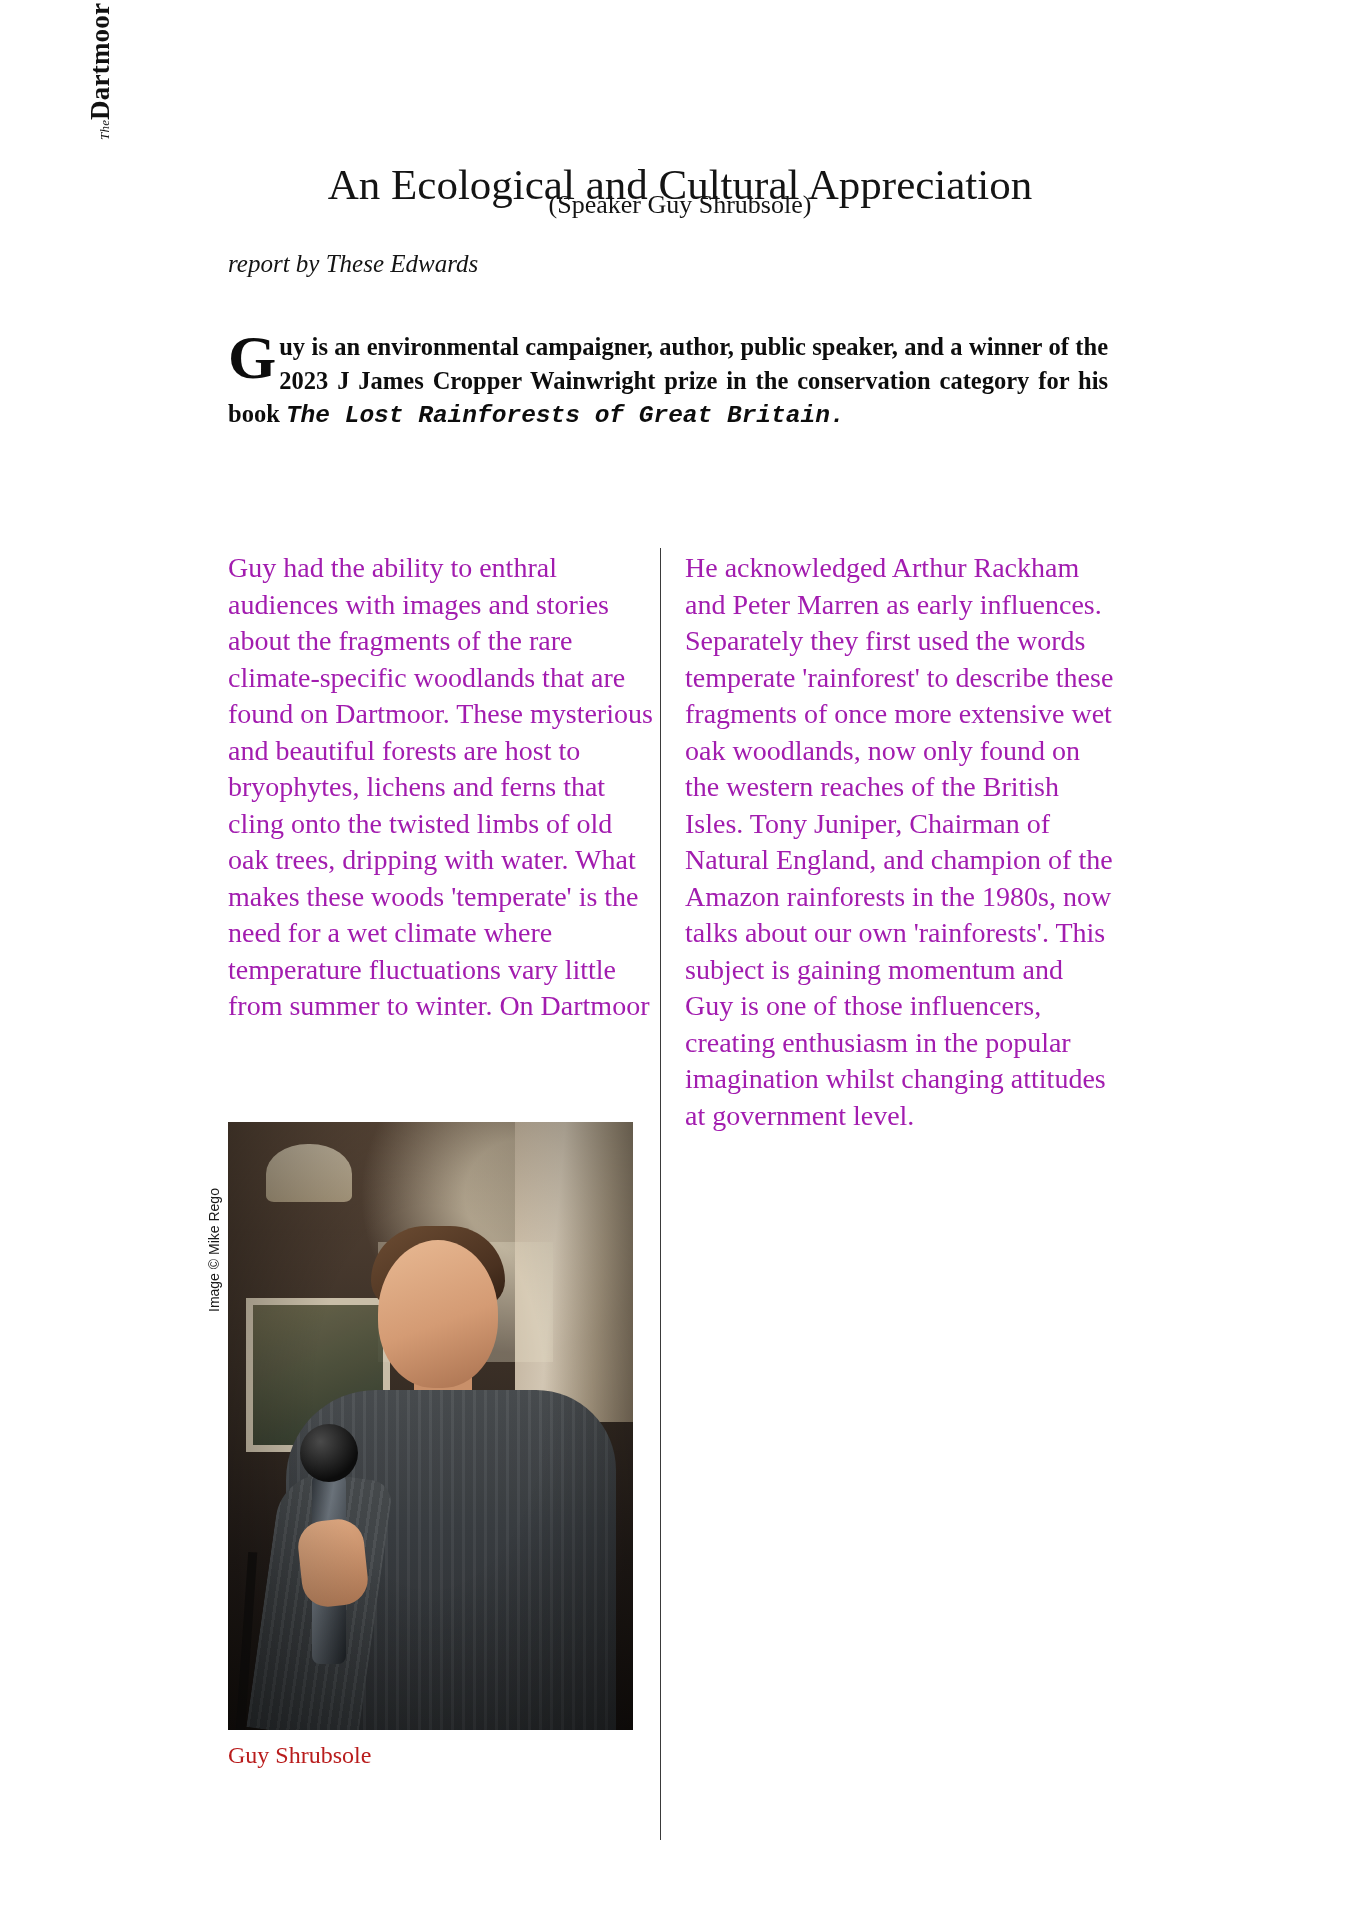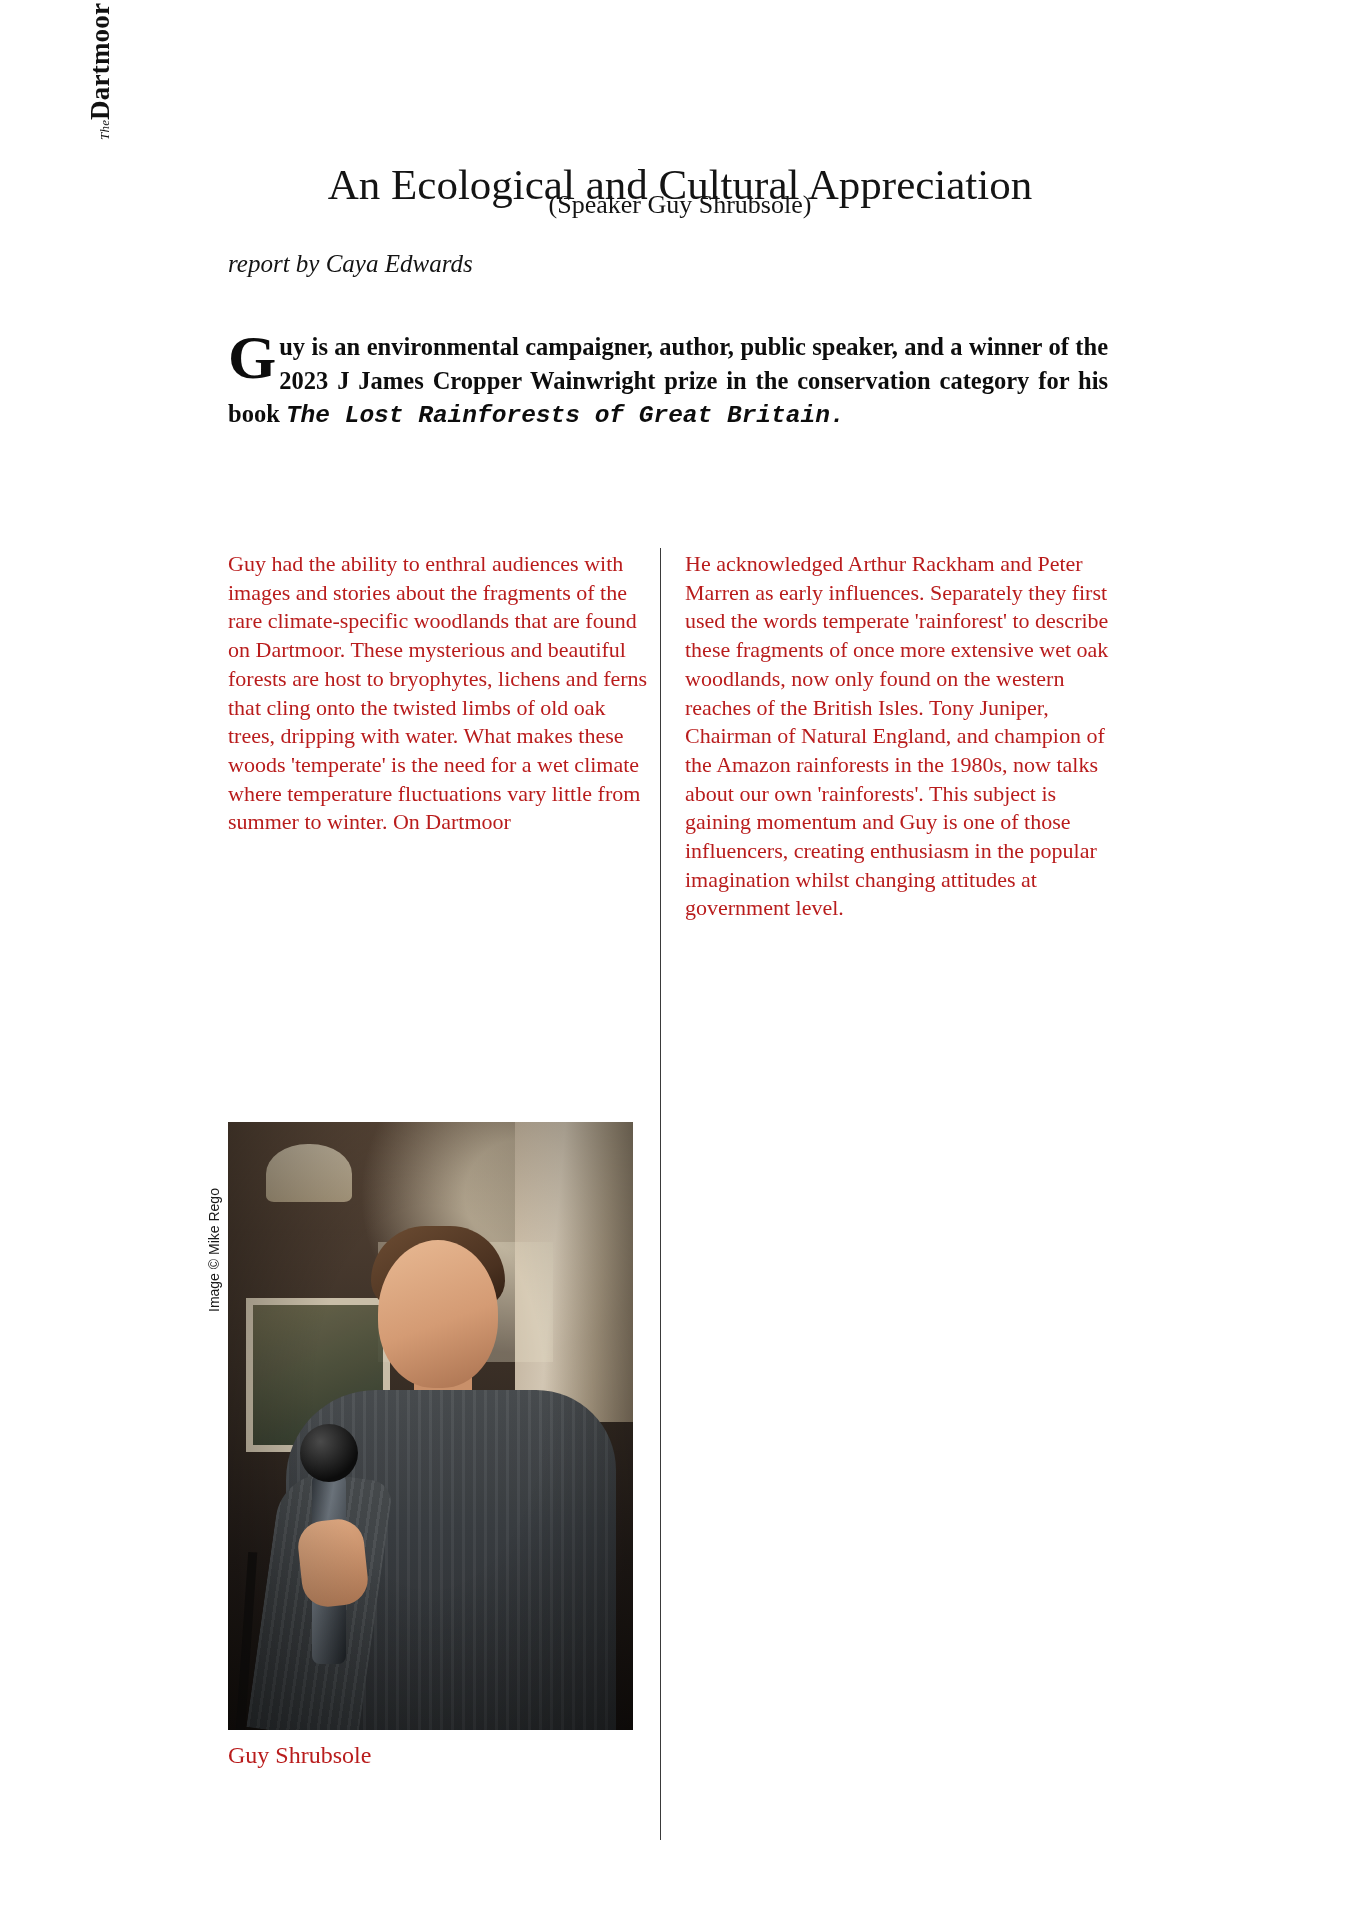--- a/index.html
+++ b/index.html
@@ -110,23 +110,23 @@
     font-style: italic;
     font-weight: bold;
     font-family: Liberation Mono, monospace;
   }
 
   
   .col {
     position: absolute;
     top: 550px;
     width: 430px;
-    font-size: 22px;
+    font-size: 28px;
     line-height: 1.305;
-    color: #b91c1c;
+    color: #a21caf;
   }
   .col p { margin: 0 0 24px 0; }
   .col-left { left: 228px; }
   .col-right { left: 685px; }
 
   .col-rule {
     position: absolute;
     left: 660px;
     top: 548px;
     width: 1px;
@@ -328,21 +328,21 @@
   <div class="side-rail-inner">
     <div class="rail-text">
       <span class="the">The</span><span class="brand">Dartmoor</span>
       
     </div>
   </div>
 </div>
 
 <h1 class="title">An Ecological and Cultural Appreciation</h1>
 <div class="subtitle">(Speaker Guy Shrubsole)</div>
-<div class="byline">report by Caya Edwards</div>
+<div class="byline">report by These Edwards</div>
 
 <div class="standfirst">
   <span class="dropcap">G</span><span>uy is an environmental campaigner, author, public speaker, and a winner of the 2023 J James Cropper Wainwright prize in the conservation category for his book </span><span class="booktitle">The Lost Rainforests of Great Britain.</span>
 </div>
 
 <div class="col-rule"></div>
 
 <div class="col col-left">
   <p>Guy had the ability to enthral audiences with images and stories about the fragments of the rare climate-specific woodlands that are found on Dartmoor. These mysterious and beautiful forests are host to bryophytes, lichens and ferns that cling onto the twisted limbs of old oak trees, dripping with water. What makes these woods 'temperate' is the need for a wet climate where temperature fluctuations vary little from summer to winter. On Dartmoor</p>
 </div>

